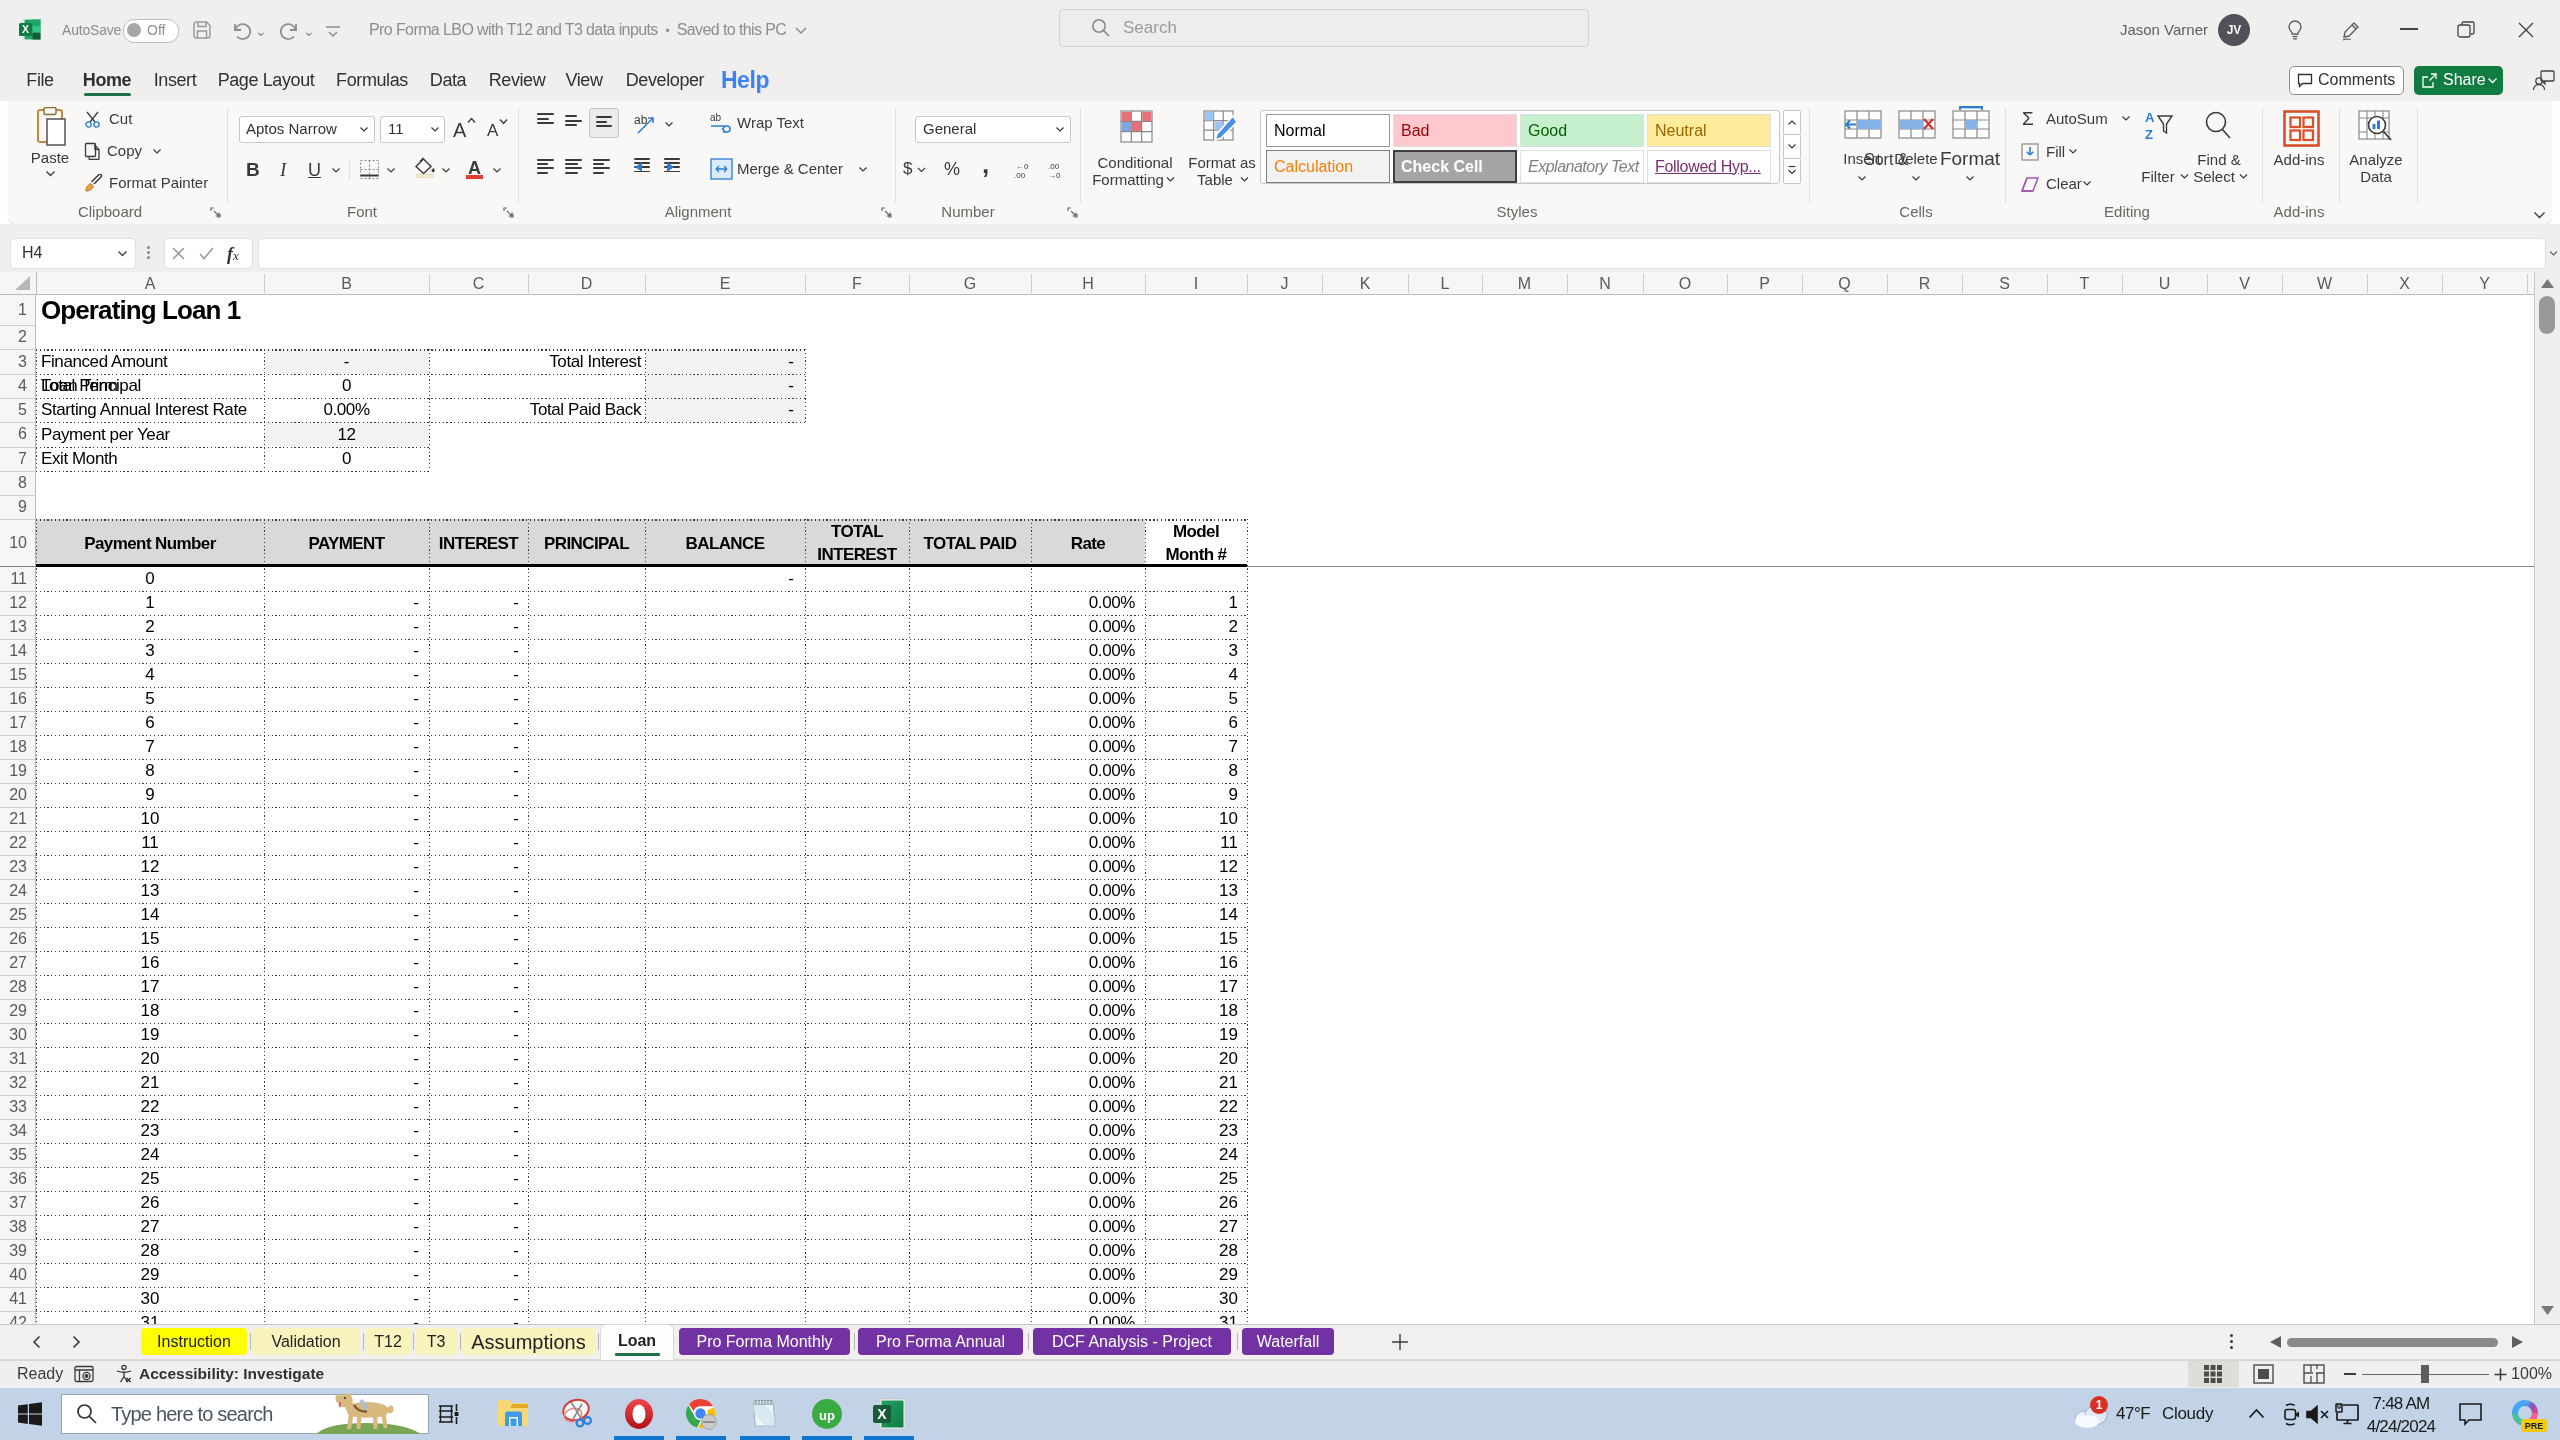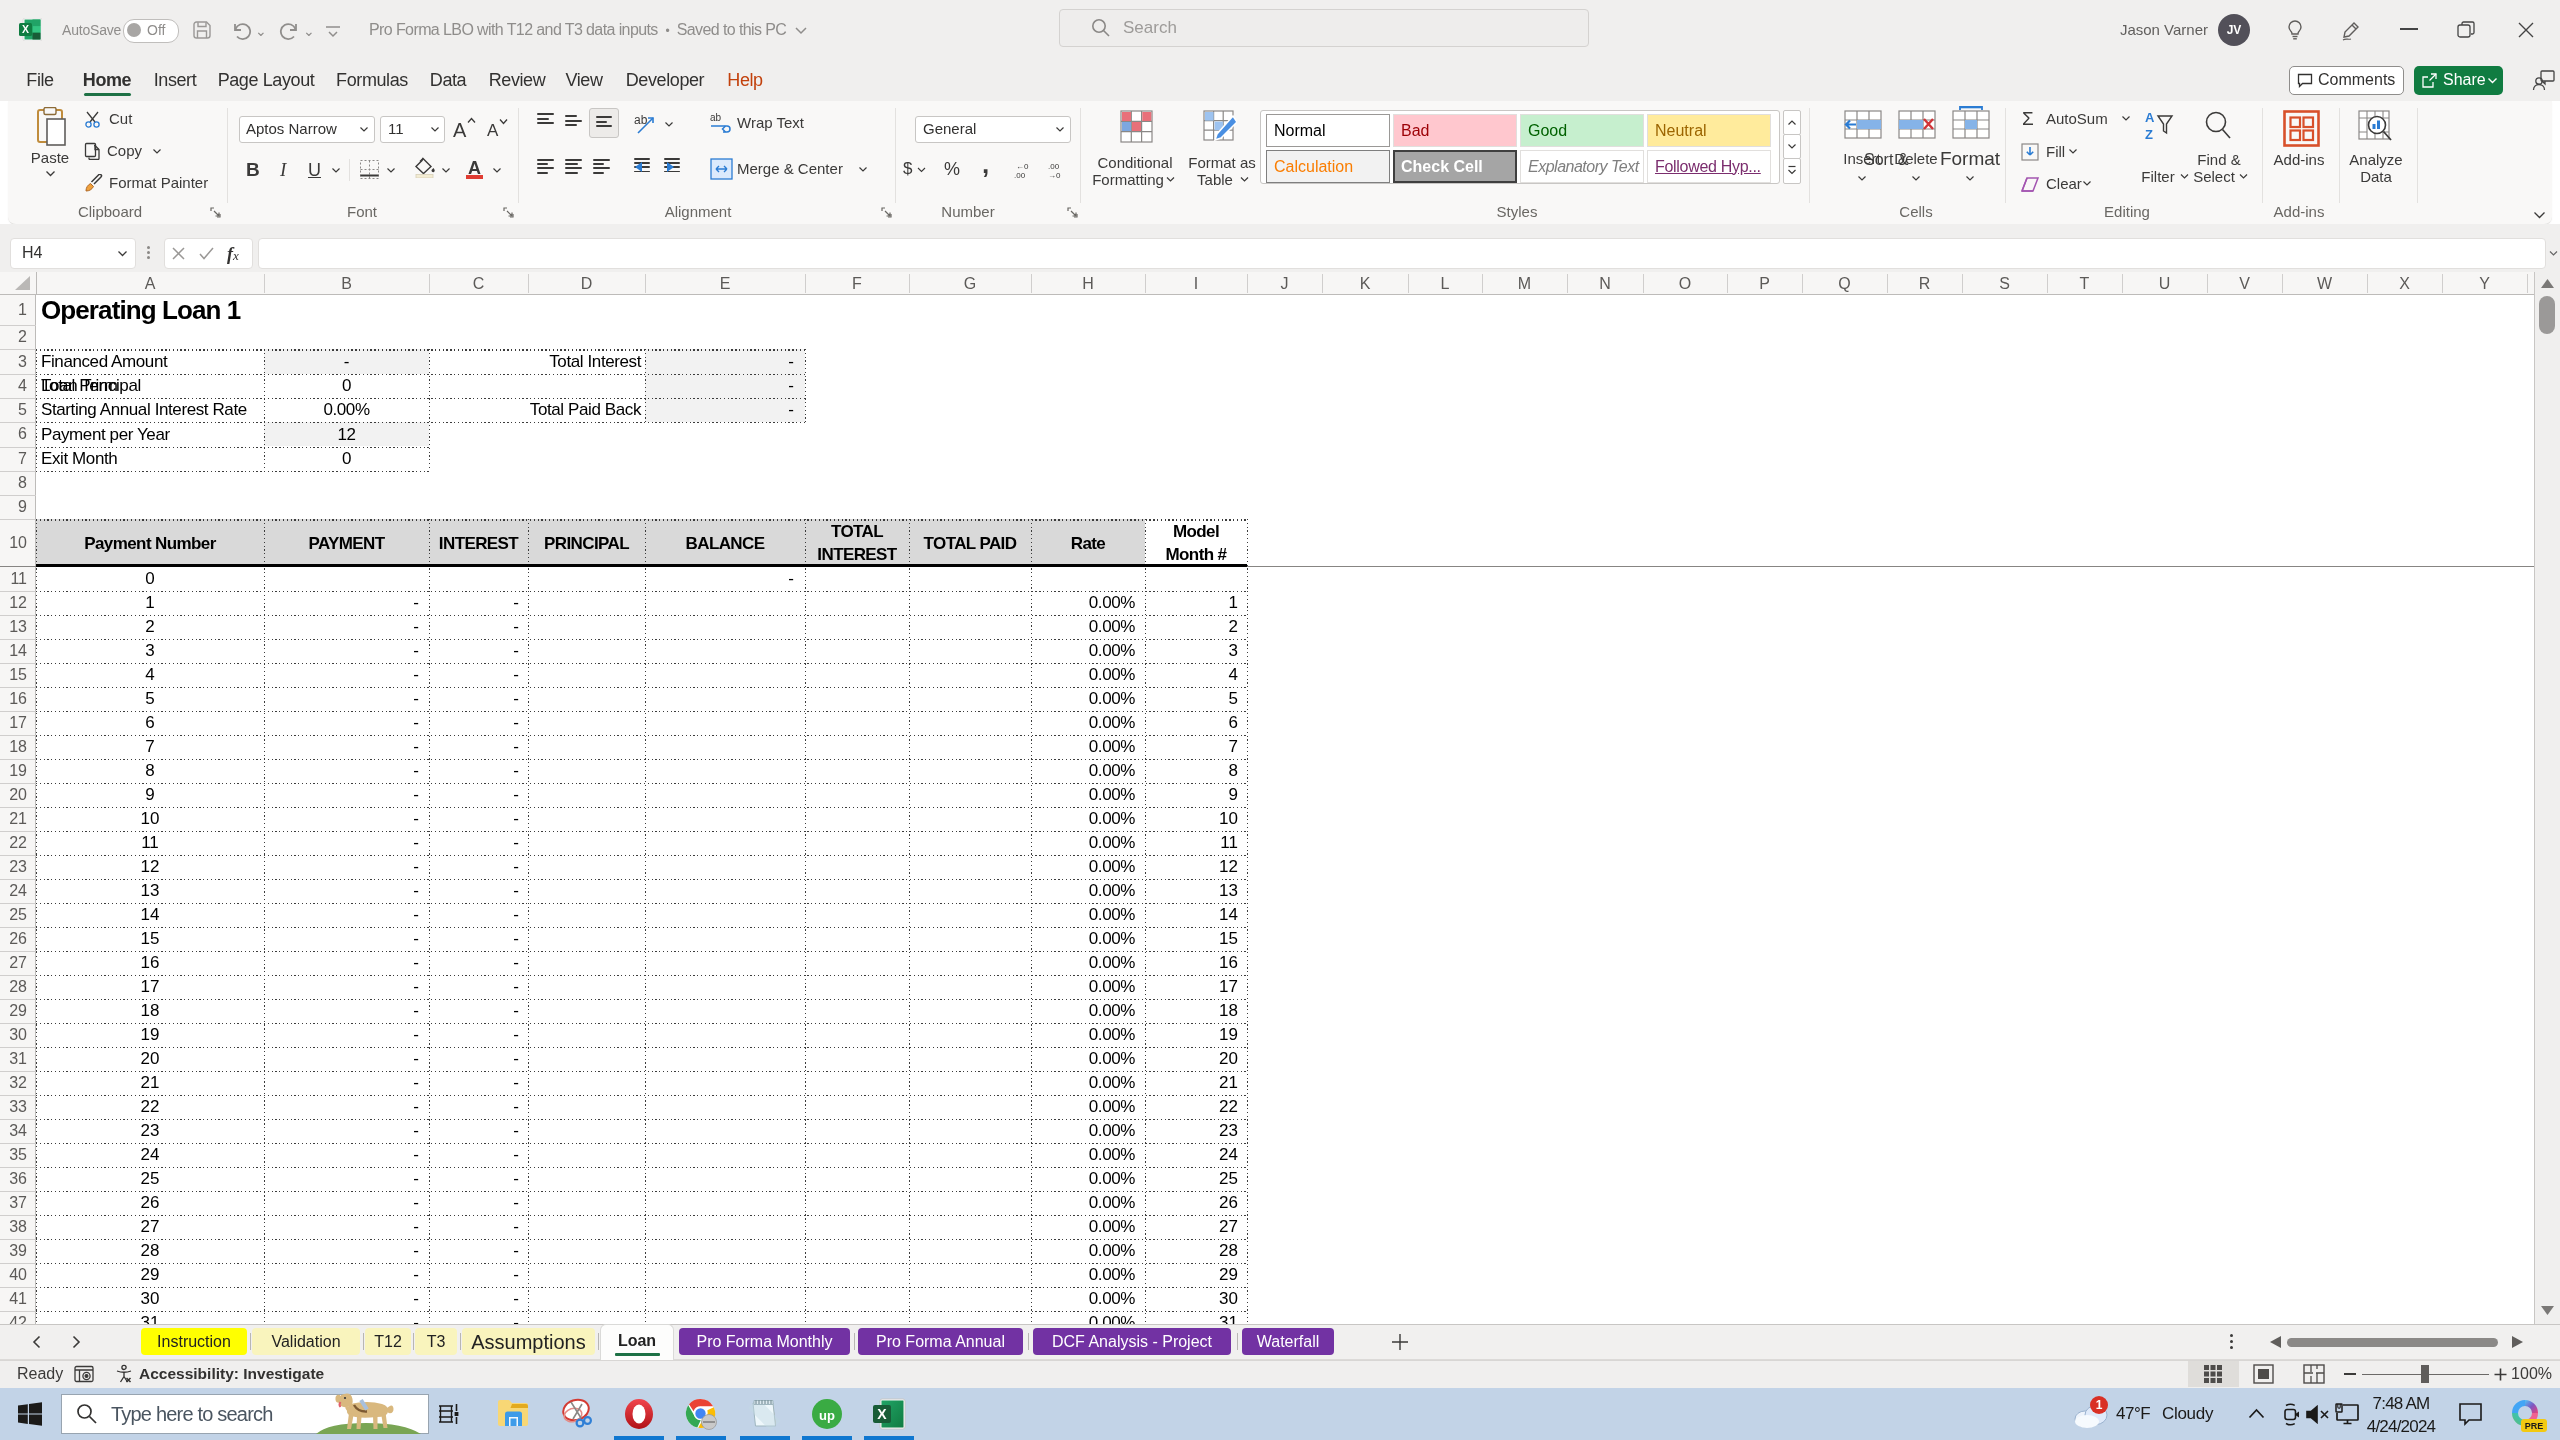--- a/index.html
+++ b/index.html
@@ -76,21 +76,21 @@
 <div class="abs" style="left:0;top:59px;width:2560px;height:42px;background:#f0efee;"></div>
 <div class="abs tt" style="left:-260px;top:66.5px;width:600px;text-align:center;font-size:18px;color:#323130;font-weight:normal;line-height:27px;letter-spacing:-0.4px;">File</div>
 <div class="abs tt" style="left:-193px;top:66.5px;width:600px;text-align:center;font-size:18px;color:#323130;font-weight:bold;line-height:27px;letter-spacing:-0.4px;">Home</div>
 <div class="abs tt" style="left:-125px;top:66.5px;width:600px;text-align:center;font-size:18px;color:#323130;font-weight:normal;line-height:27px;letter-spacing:-0.4px;">Insert</div>
 <div class="abs tt" style="left:-34px;top:66.5px;width:600px;text-align:center;font-size:18px;color:#323130;font-weight:normal;line-height:27px;letter-spacing:-0.4px;">Page Layout</div>
 <div class="abs tt" style="left:72px;top:66.5px;width:600px;text-align:center;font-size:18px;color:#323130;font-weight:normal;line-height:27px;letter-spacing:-0.4px;">Formulas</div>
 <div class="abs tt" style="left:148px;top:66.5px;width:600px;text-align:center;font-size:18px;color:#323130;font-weight:normal;line-height:27px;letter-spacing:-0.4px;">Data</div>
 <div class="abs tt" style="left:217px;top:66.5px;width:600px;text-align:center;font-size:18px;color:#323130;font-weight:normal;line-height:27px;letter-spacing:-0.4px;">Review</div>
 <div class="abs tt" style="left:284px;top:66.5px;width:600px;text-align:center;font-size:18px;color:#323130;font-weight:normal;line-height:27px;letter-spacing:-0.4px;">View</div>
 <div class="abs tt" style="left:365px;top:66.5px;width:600px;text-align:center;font-size:18px;color:#323130;font-weight:normal;line-height:27px;letter-spacing:-0.4px;">Developer</div>
-<div class="abs tt" style="left:445px;top:66.5px;width:600px;text-align:center;font-size:18px;color:#c2410c;font-weight:normal;line-height:27px;letter-spacing:-0.4px;">Help</div>
+<div class="abs tt" style="left:445px;top:66.5px;width:600px;text-align:center;font-size:23px;color:#3b82f6;font-weight:bold;line-height:27px;letter-spacing:-0.4px;">Help</div>
 <div class="abs" style="left:84px;top:93px;width:47px;height:3px;background:#1e7145;border-radius:2px;"></div>
 <div class="abs" style="left:2289px;top:66px;width:115px;height:29px;background:#fff;border:1px solid #8f8d8b;border-radius:5px;box-sizing:border-box;"></div>
 <svg class="abs" style="left:2297px;top:73px" width="16" height="15" viewBox="0 0 16 15" fill="none" stroke="#323130" stroke-width="1.3">
 <path d="M1.5 1.5 h13 v9 h-9 l-3 3 v-3 h-1z"></path>
 </svg>
 <div class="abs tt" style="left:2318px;top:68.0px;font-size:16px;color:#323130;font-weight:normal;line-height:24px;">Comments</div>
 <div class="abs" style="left:2414px;top:66px;width:89px;height:29px;background:#107c41;border-radius:5px;"></div>
 <svg class="abs" style="left:2421px;top:72px" width="17" height="17" viewBox="0 0 17 17" fill="none" stroke="#fff" stroke-width="1.3">
 <path d="M7 5 h-5 v10 h10 v-5"></path>
     <path d="M10 2 h5 v5"></path>

